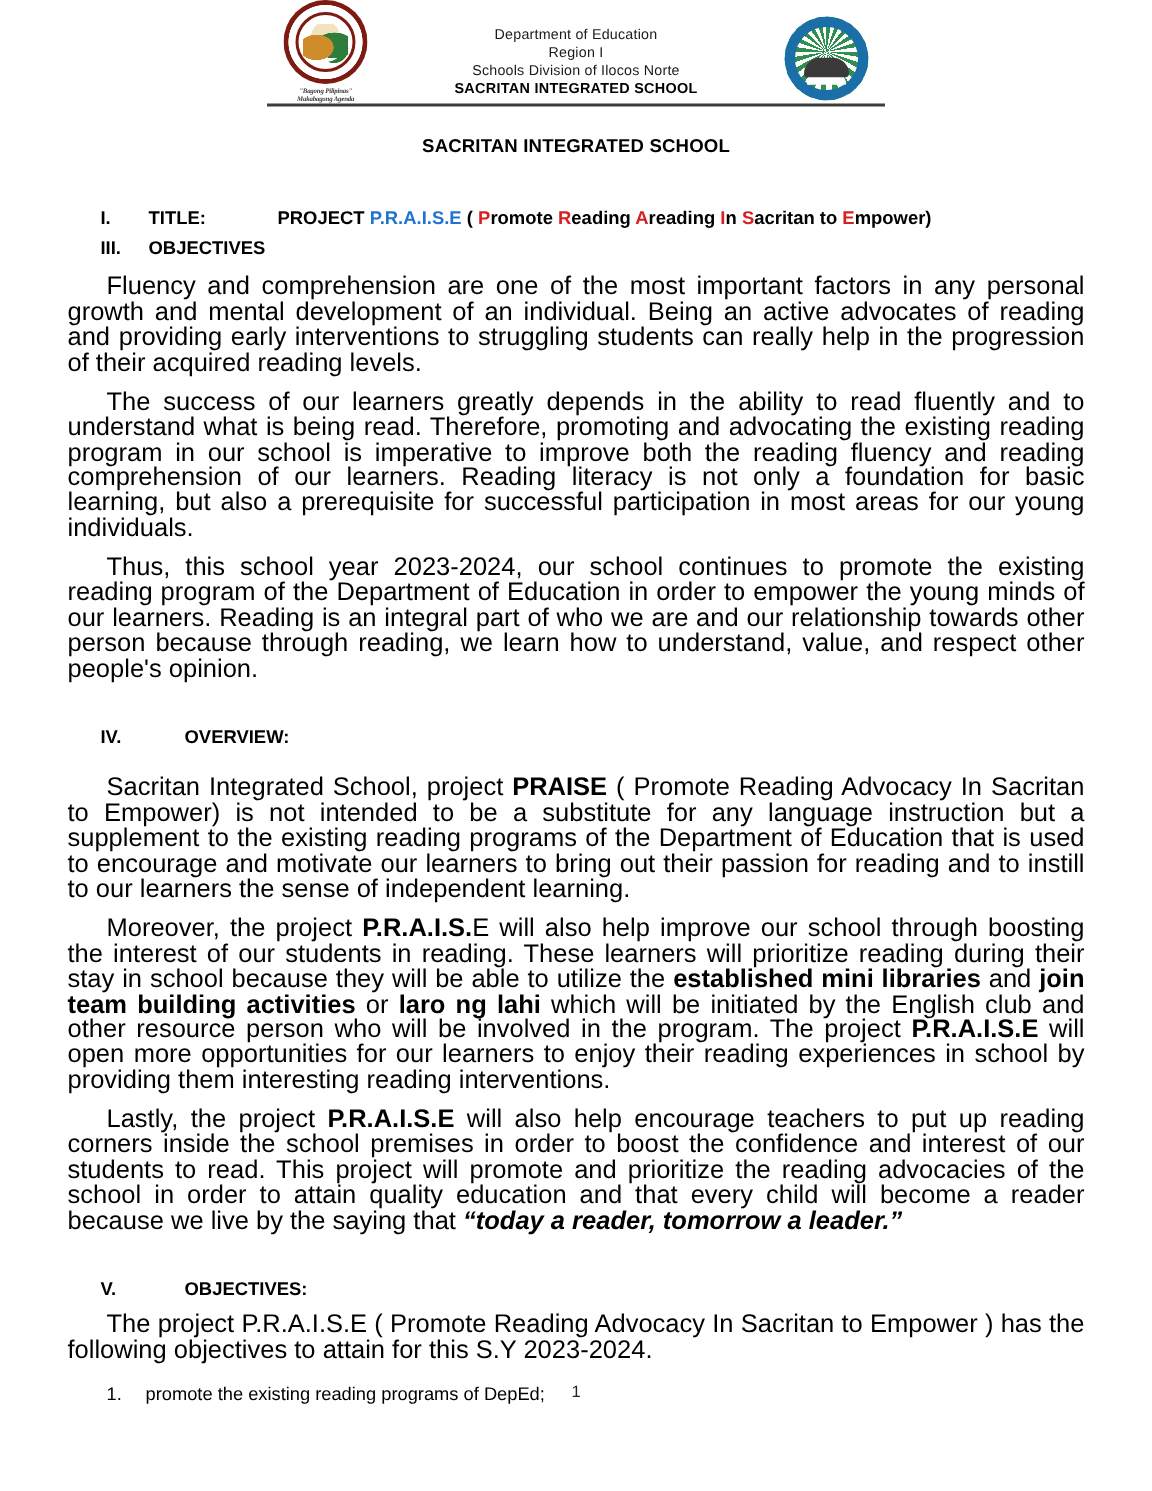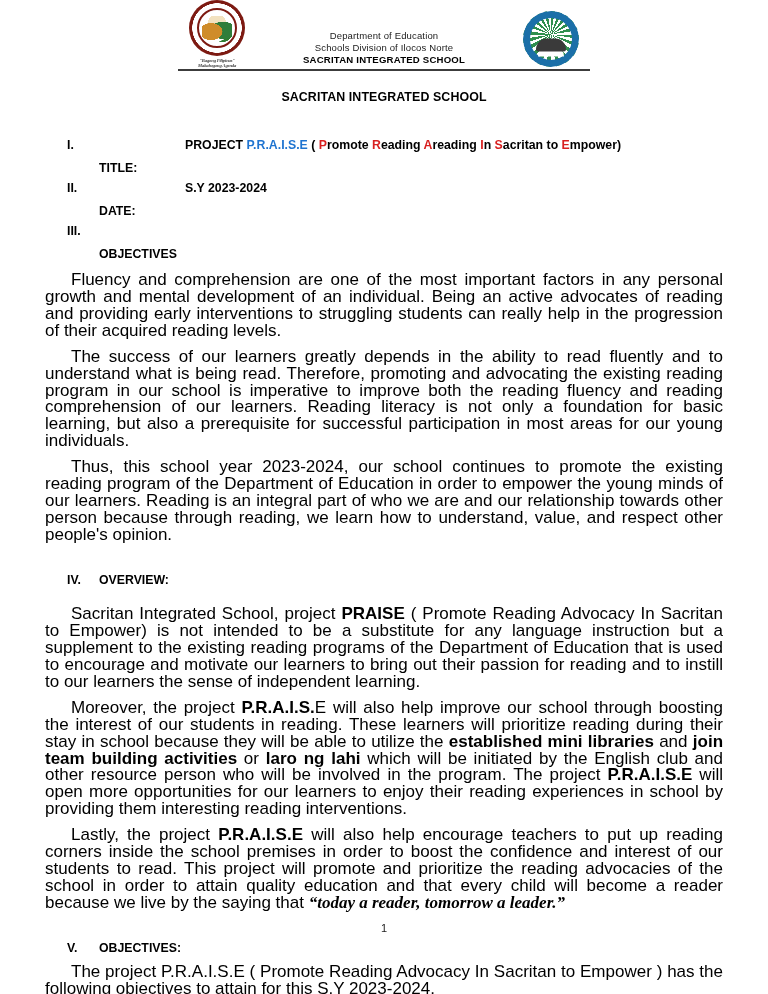--- a/index.html
+++ b/index.html
@@ -164,40 +164,41 @@
   .spacer-22 { height: 22px; }
   .spacer-28 { height: 28px; }
 
   .num-row {
     display: flex;
     font-weight: bold;
     font-size: 12.3px;
     line-height: 20px;
   }
   .num-row .numeral { width: 54px; flex: 0 0 54px; padding-left: 22px; box-sizing: border-box; }
-  .num-row .label   { width: 86px; flex: 0 0 86px; margin-top: 23px; }
+  .num-row .label   { width: 86px; flex: 0 0 86px; }
   .num-row .value   { flex: 1 1 auto; white-space: nowrap; }
 
   .blue { color: #1f74d0; }
   .red  { color: #d81f1f; }
 
   p.para {
     margin: 0 0 0 0;
     text-align: justify;
     text-justify: inter-word;
     text-indent: 26px;
     font-size: 17px;
     line-height: 16.9px;
   }
   p.para + p.para { margin-top: 9px; }
 
   .heading-row {
     display: flex;
     font-weight: bold;
     font-size: 12.3px;
+    gap: 24px;
   }
   .heading-row .numeral { width: 54px; flex: 0 0 54px; padding-left: 22px; box-sizing: border-box; }
 
   .obj-item {
     display: flex;
     font-size: 12.2px;
     line-height: 16.9px;
     padding-left: 26px;
   }
   .obj-item .bullet-num { width: 26px; flex: 0 0 26px; }
@@ -206,37 +207,38 @@
     position: absolute;
     left: 0;
     right: 0;
     top: 922px;
     text-align: center;
     font-size: 11px;
     color: #222;
   }
 
   b, strong { font-weight: bold; }
-  i, em { font-style: italic; font-family: Liberation Serif, serif; }
+  i, em { font-style: italic; }
 </style>
 </head>
 <body>
 
 <div class="page">
 
   <div class="letterhead">
 
     <div class="logo-wrap">
       <div class="seal seal-deped"></div>
       <div class="seal-motto">"Bagong Pilipinas"
 Makabagong Agenda</div>
     </div>
 
     <div class="letterhead-center">
       <div class="lh-line">Department of Education</div>
+      <div class="lh-line">Region I</div>
       <div class="lh-line">Schools Division of Ilocos Norte</div>
       <div class="lh-line school">SACRITAN INTEGRATED SCHOOL</div>
     </div>
 
     <div class="logo-wrap right">
       <div class="seal seal-school"></div>
     </div>
 
   </div>
 
@@ -250,25 +252,20 @@
 
 
     <div class="spacer-8"></div>
 
     <div class="num-row">
       <span class="numeral">I.</span>
       <span class="label">TITLE:</span>
       <span class="value"><span>PROJECT </span><span class="blue">P.R.A.I.S.E</span><span> ( </span><span class="red">P</span><span>romote </span><span class="red">R</span><span>eading </span><span class="red">A</span><span>reading </span><span class="red">I</span><span>n </span><span class="red">S</span><span>acritan to </span><span class="red">E</span><span>mpower)</span></span>
     </div>
 
-    <div class="num-row">
-      <span class="numeral">II.</span>
-      <span class="label">DATE:</span>
-      <span class="value">S.Y 2023-2024</span>
-    </div>
 
     <div class="num-row">
       <span class="numeral">III.</span>
       <span class="label">OBJECTIVES</span>
     </div>
 
     <div class="spacer-8"></div>
 
     <p class="para">Fluency and comprehension are one of the most important factors in any personal growth and mental development of an individual. Being an active advocates of reading and providing early interventions to struggling students can really help in the progression of their acquired reading levels.</p>
     <p class="para">The success of our learners greatly depends in the ability to read fluently and to understand what is being read. Therefore, promoting and advocating the existing reading program in our school is imperative to improve both the reading fluency and reading comprehension of our learners. Reading literacy is not only a foundation for basic learning, but also a prerequisite for successful participation in most areas for our young individuals.</p>

